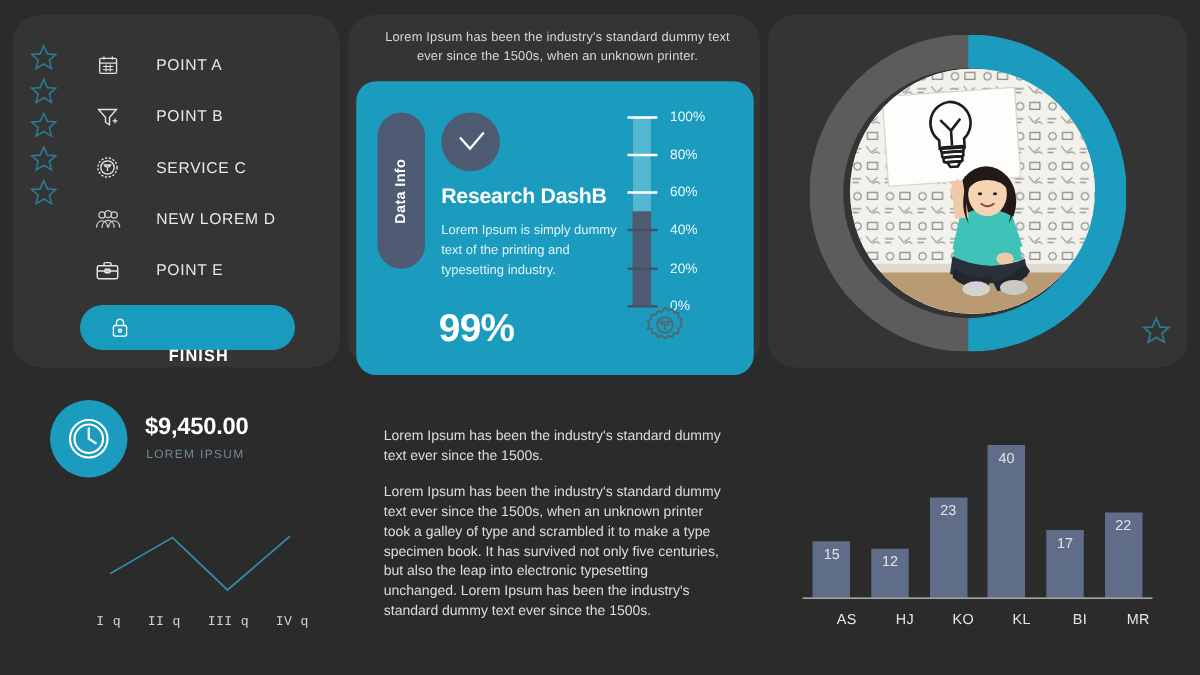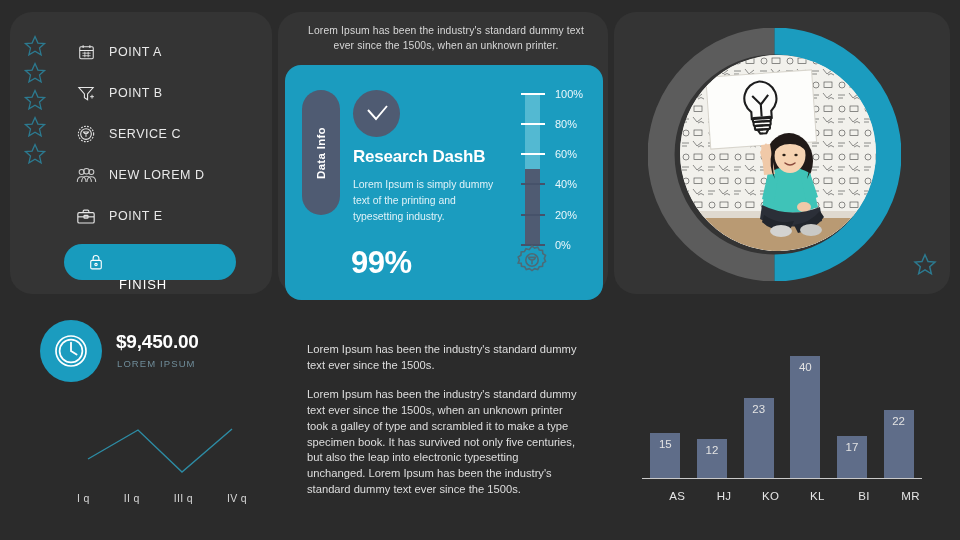--- a/index.html
+++ b/index.html
@@ -50,20 +50,21 @@
     left: 74px; top: 38px;
     width: 190px;
     z-index: 4;
   }
   .nav-item {
     display: flex;
     align-items: center;
     height: 28px;
     margin-bottom: 13px;
     cursor: pointer;
+    gap: 16px;
   }
   .nav-ico {
     width: 24px; height: 22px;
     flex: 0 0 24px;
     display: flex; align-items: center; justify-content: center;
     margin-right: 11px;
   }
   .nav-lbl {
     color: #e9e9e9;
     font-size: 12.5px;
@@ -77,21 +78,21 @@
     background: #189bbd;
     border-radius: 18px;
     display: flex;
     align-items: center;
     padding-left: 20px;
     cursor: pointer;
     margin: 0;
   }
   #nav-finish .nav-lbl {
     color: #ffffff;
-    font-weight: normal;
+    font-weight: bold;
     font-size: 13px;
     letter-spacing: 0.9px;
     margin-top: 44px;
   }
 
   
   #center-intro {
     position: absolute;
     left: 308px; top: 24px;
     width: 276px;
@@ -165,21 +166,21 @@
   #dash-pct {
     position: absolute;
     left: 66px; top: 180px;
     color: #ffffff;
     font-size: 31px;
     font-weight: bold;
     letter-spacing: -0.5px;
   }
 
   
-  #gauge-wrap { position: absolute; left: 236px; top: 25px; width: 86px; height: 175px; text-align: center; }
+  #gauge-wrap { position: absolute; left: 217px; top: 25px; width: 86px; height: 175px; text-align: center; }
   #gauge-bar {
     position: absolute;
     left: 4px; top: 3px;
     width: 15px; height: 152px;
     background: #4f5b72;
     overflow: hidden;
   }
   #gauge-fill {
     position: absolute;
     left: 0; top: 0; right: 0;
@@ -263,20 +264,21 @@
     left: 55px; top: 492px;
     width: 210px;
     display: flex;
     justify-content: space-between;
     padding: 0 18px 0 22px;
   }
   #line-labels span {
     color: #d6d6d6;
     font-size: 10.5px;
     letter-spacing: 0.3px;
+    font-family: Liberation Mono, monospace;
   }
 
   
   #body-copy {
     position: absolute;
     left: 307px; top: 342px;
     width: 272px;
     color: #dedede;
     font-size: 11.2px;
     line-height: 1.42;
@@ -628,21 +630,21 @@
         <div class="bar-rect" style="height:80px;">
           <span class="bar-val">23</span>
         </div>
       </div>
       <div class="bar-col">
         <div class="bar-rect" style="height:122px;">
           <span class="bar-val">40</span>
         </div>
       </div>
       <div class="bar-col">
-        <div class="bar-rect" style="height:42px;">
+        <div class="bar-rect" style="height:54px;">
           <span class="bar-val">17</span>
         </div>
       </div>
       <div class="bar-col">
         <div class="bar-rect" style="height:68px;">
           <span class="bar-val">22</span>
         </div>
       </div>
     </div>
 

